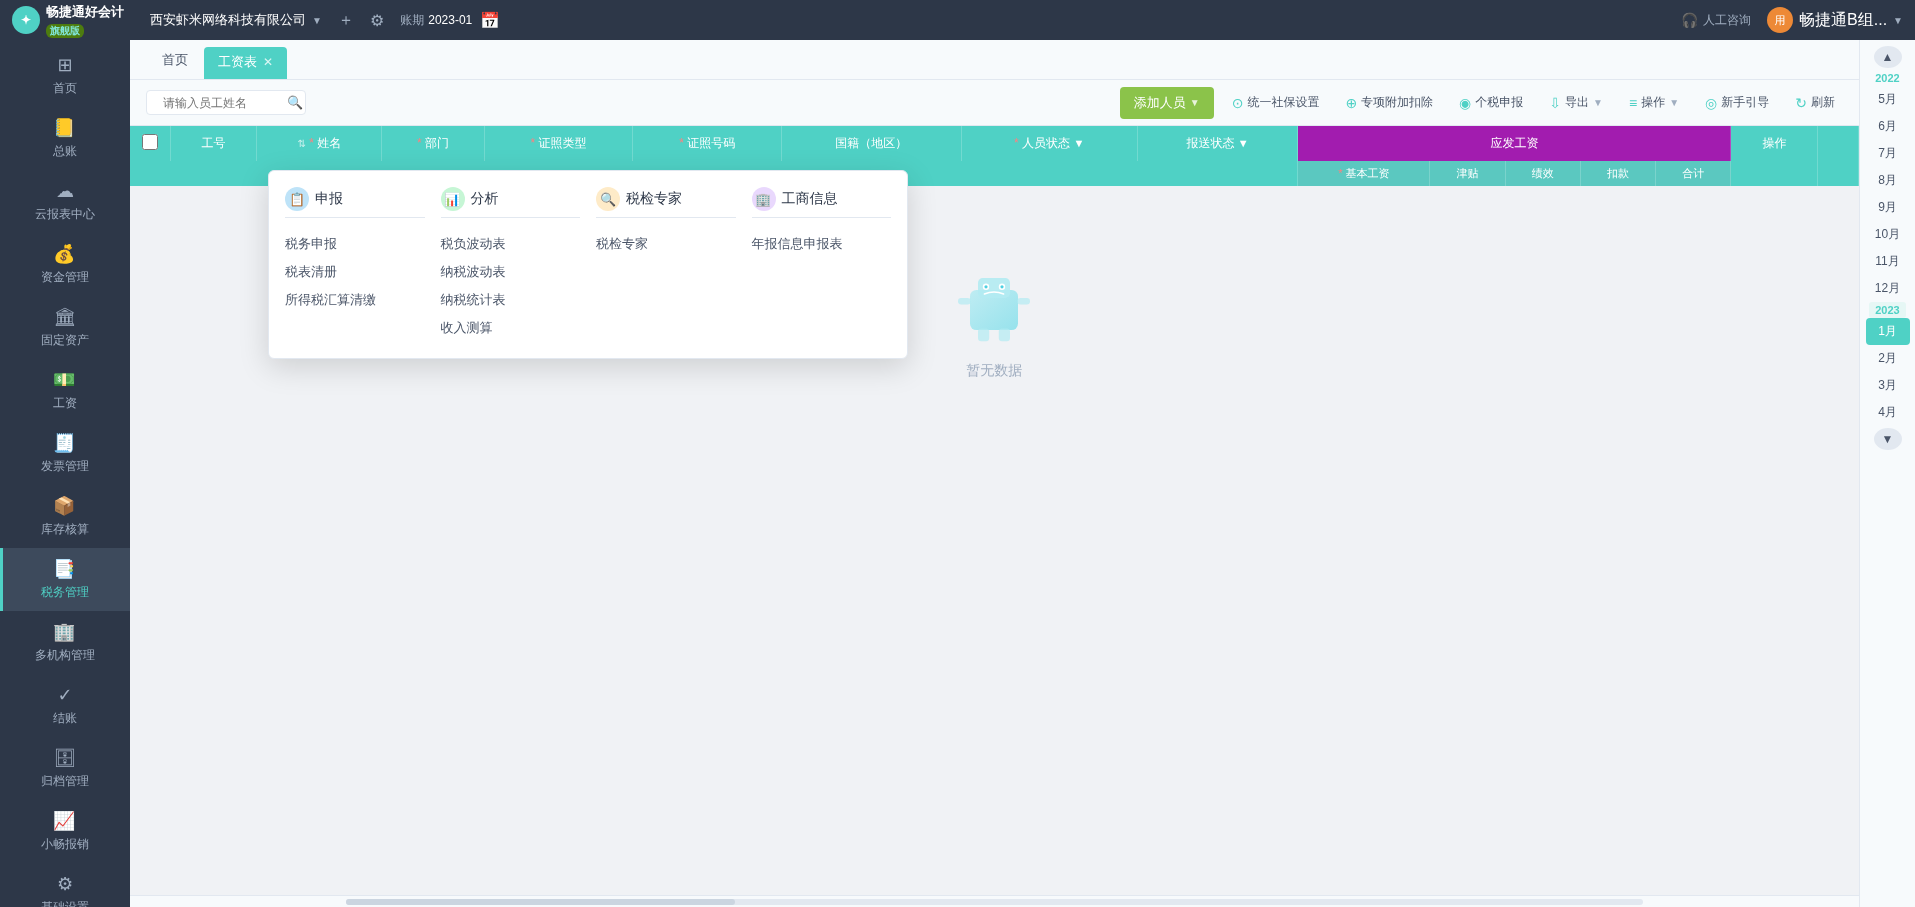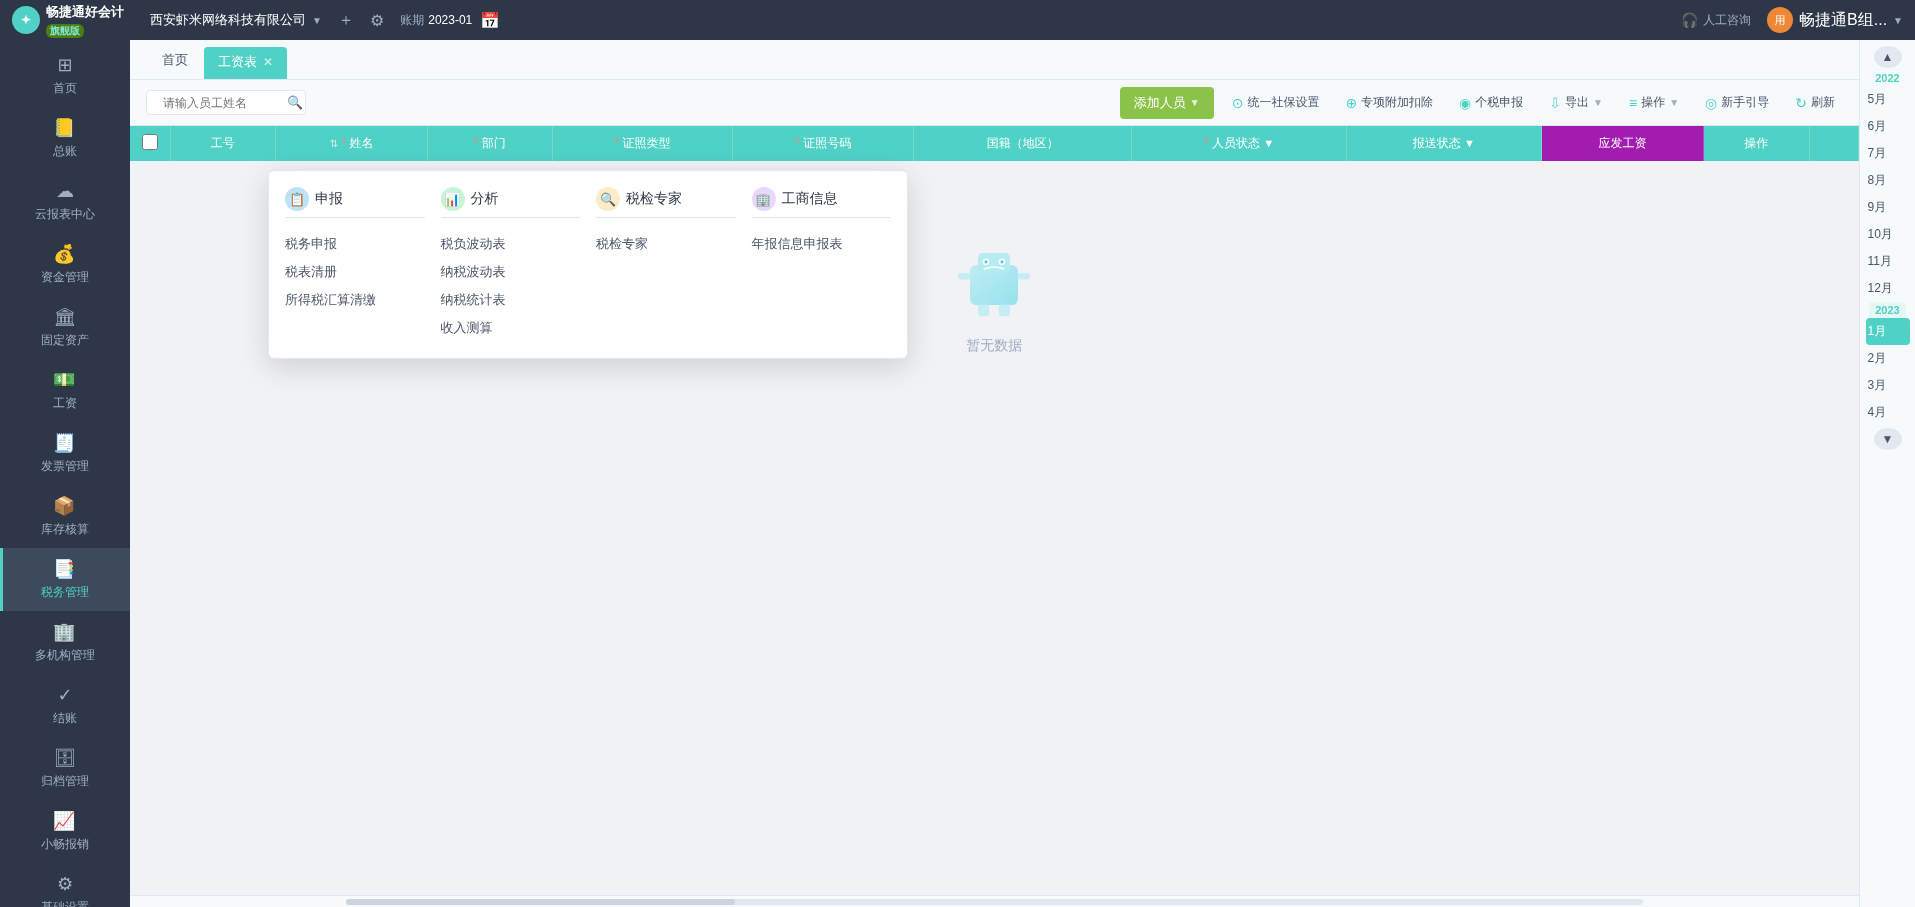--- a/index.html
+++ b/index.html
@@ -369,21 +369,21 @@
       flex-shrink: 0;
     }
     .cal-year {
       color: #4fd1c5;
       font-size: 11px;
       font-weight: bold;
       padding: 2px 0;
     }
     .cal-month {
       width: 44px;
-      text-align: left;
+      text-align: center;
       padding: 5px 2px;
       color: #4a5568;
       cursor: pointer;
       border-radius: 4px;
       font-size: 12px;
     }
     .cal-month.active {
       background: #4fd1c5;
       color: white;
       border-radius: 4px;
@@ -632,20 +632,33 @@
             </th>
             <th colspan="5" style="background:#a21caf;">
               <span>应发工资</span>
             </th>
             <th>
               <span>操作</span>
             </th>
             <th>
               <span></span>
             </th>
+          </tr>
+          <tr class="table-sub-header">
+            <th colspan="9" style="background:#4fd1c5;"></th>
+            <th>
+              <span class="required-star">*</span>
+              <span>基本工资</span>
+            </th>
+            <th>津贴</th>
+            <th>绩效</th>
+            <th>扣款</th>
+            <th>合计</th>
+            <th style="background:#4fd1c5;"></th>
+            <th style="background:#4fd1c5;"></th>
           </tr>
         </thead>
         <tbody>
           <tr>
             <td colspan="16">
               <div class="empty-state">
 
                 <svg class="empty-icon" viewBox="0 0 100 100" xmlns="http://www.w3.org/2000/svg">
                   <defs>
                     <linearGradient id="blueGrad" x1="0%" y1="0%" x2="100%" y2="100%">

